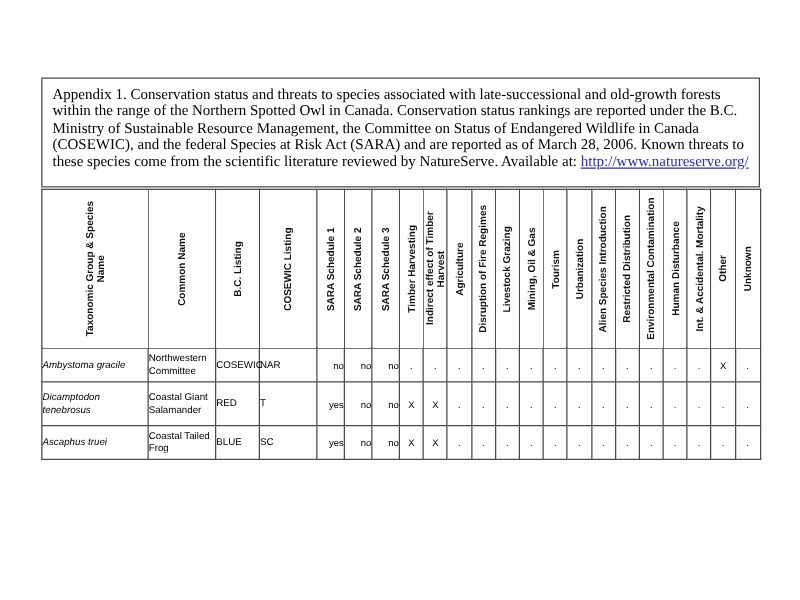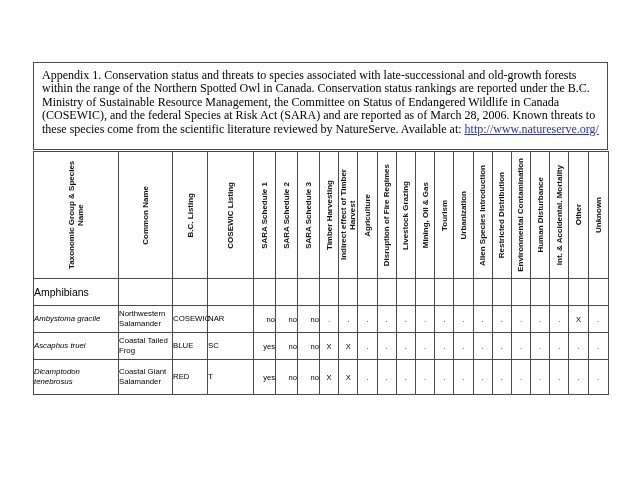--- a/index.html
+++ b/index.html
@@ -276,66 +276,66 @@
             <div class="vlabel-wrap">
               <div class="vlabel">Other</div>
             </div>
           </td>
           <td>
             <div class="vlabel-wrap">
               <div class="vlabel">Unknown</div>
             </div>
           </td>
         </tr>
-        <tr class="row-group">
-          <td class="group-label">Amphibians</td>
-          <td></td>
-          <td></td>
-          <td></td>
-          <td></td>
-          <td></td>
-          <td></td>
-          <td></td>
-          <td></td>
-          <td></td>
-          <td></td>
-          <td></td>
-          <td></td>
-          <td></td>
-          <td></td>
-          <td></td>
-          <td></td>
-          <td></td>
-          <td></td>
-          <td></td>
-          <td></td>
-          <td></td>
-        </tr>
         <tr class="row-data">
           <td class="cell-txt sci">Ambystoma gracile</td>
-          <td class="cell-txt">Northwestern Salamander</td>
+          <td class="cell-txt">Northwestern Committee</td>
           <td class="cell-txt">COSEWIC</td>
           <td class="cell-txt">NAR</td>
           <td class="cell-center">no</td>
           <td class="cell-center">no</td>
           <td class="cell-center">no</td>
           <td class="cell-mark">.</td>
           <td class="cell-mark">.</td>
           <td class="cell-mark">.</td>
           <td class="cell-mark">.</td>
           <td class="cell-mark">.</td>
           <td class="cell-mark">.</td>
           <td class="cell-mark">.</td>
           <td class="cell-mark">.</td>
           <td class="cell-mark">.</td>
           <td class="cell-mark">.</td>
           <td class="cell-mark">.</td>
           <td class="cell-mark">.</td>
           <td class="cell-mark">.</td>
           <td class="cell-mark">X</td>
+          <td class="cell-mark">.</td>
+        </tr>
+        <tr class="row-data tall">
+          <td class="cell-txt sci">Dicamptodon tenebrosus</td>
+          <td class="cell-txt">Coastal Giant Salamander</td>
+          <td class="cell-txt">RED</td>
+          <td class="cell-txt">T</td>
+          <td class="cell-center">yes</td>
+          <td class="cell-center">no</td>
+          <td class="cell-center">no</td>
+          <td class="cell-mark">X</td>
+          <td class="cell-mark">X</td>
+          <td class="cell-mark">.</td>
+          <td class="cell-mark">.</td>
+          <td class="cell-mark">.</td>
+          <td class="cell-mark">.</td>
+          <td class="cell-mark">.</td>
+          <td class="cell-mark">.</td>
+          <td class="cell-mark">.</td>
+          <td class="cell-mark">.</td>
+          <td class="cell-mark">.</td>
+          <td class="cell-mark">.</td>
+          <td class="cell-mark">.</td>
+          <td class="cell-mark">.</td>
           <td class="cell-mark">.</td>
         </tr>
         <tr class="row-data">
           <td class="cell-txt sci">Ascaphus truei</td>
           <td class="cell-txt">Coastal Tailed Frog</td>
           <td class="cell-txt">BLUE</td>
           <td class="cell-txt">SC</td>
           <td class="cell-center">yes</td>
           <td class="cell-center">no</td>
           <td class="cell-center">no</td>
@@ -348,40 +348,16 @@
           <td class="cell-mark">.</td>
           <td class="cell-mark">.</td>
           <td class="cell-mark">.</td>
           <td class="cell-mark">.</td>
           <td class="cell-mark">.</td>
           <td class="cell-mark">.</td>
           <td class="cell-mark">.</td>
           <td class="cell-mark">.</td>
           <td class="cell-mark">.</td>
         </tr>
-        <tr class="row-data tall">
-          <td class="cell-txt sci">Dicamptodon tenebrosus</td>
-          <td class="cell-txt">Coastal Giant Salamander</td>
-          <td class="cell-txt">RED</td>
-          <td class="cell-txt">T</td>
-          <td class="cell-center">yes</td>
-          <td class="cell-center">no</td>
-          <td class="cell-center">no</td>
-          <td class="cell-mark">X</td>
-          <td class="cell-mark">X</td>
-          <td class="cell-mark">.</td>
-          <td class="cell-mark">.</td>
-          <td class="cell-mark">.</td>
-          <td class="cell-mark">.</td>
-          <td class="cell-mark">.</td>
-          <td class="cell-mark">.</td>
-          <td class="cell-mark">.</td>
-          <td class="cell-mark">.</td>
-          <td class="cell-mark">.</td>
-          <td class="cell-mark">.</td>
-          <td class="cell-mark">.</td>
-          <td class="cell-mark">.</td>
-          <td class="cell-mark">.</td>
-        </tr>
       </tbody>
   </table>
 
 </div>
 
 </body></html>

